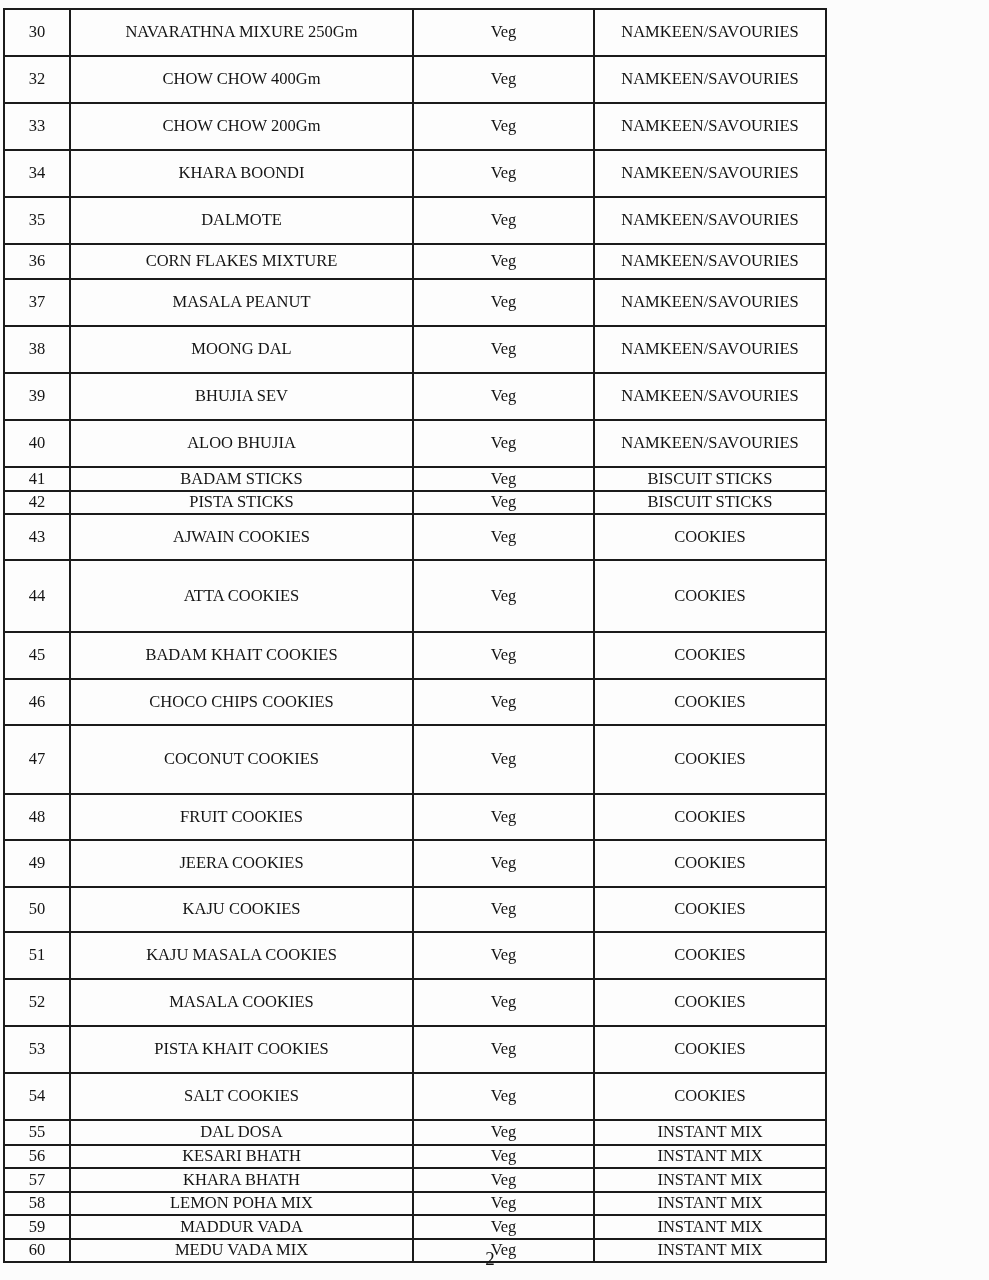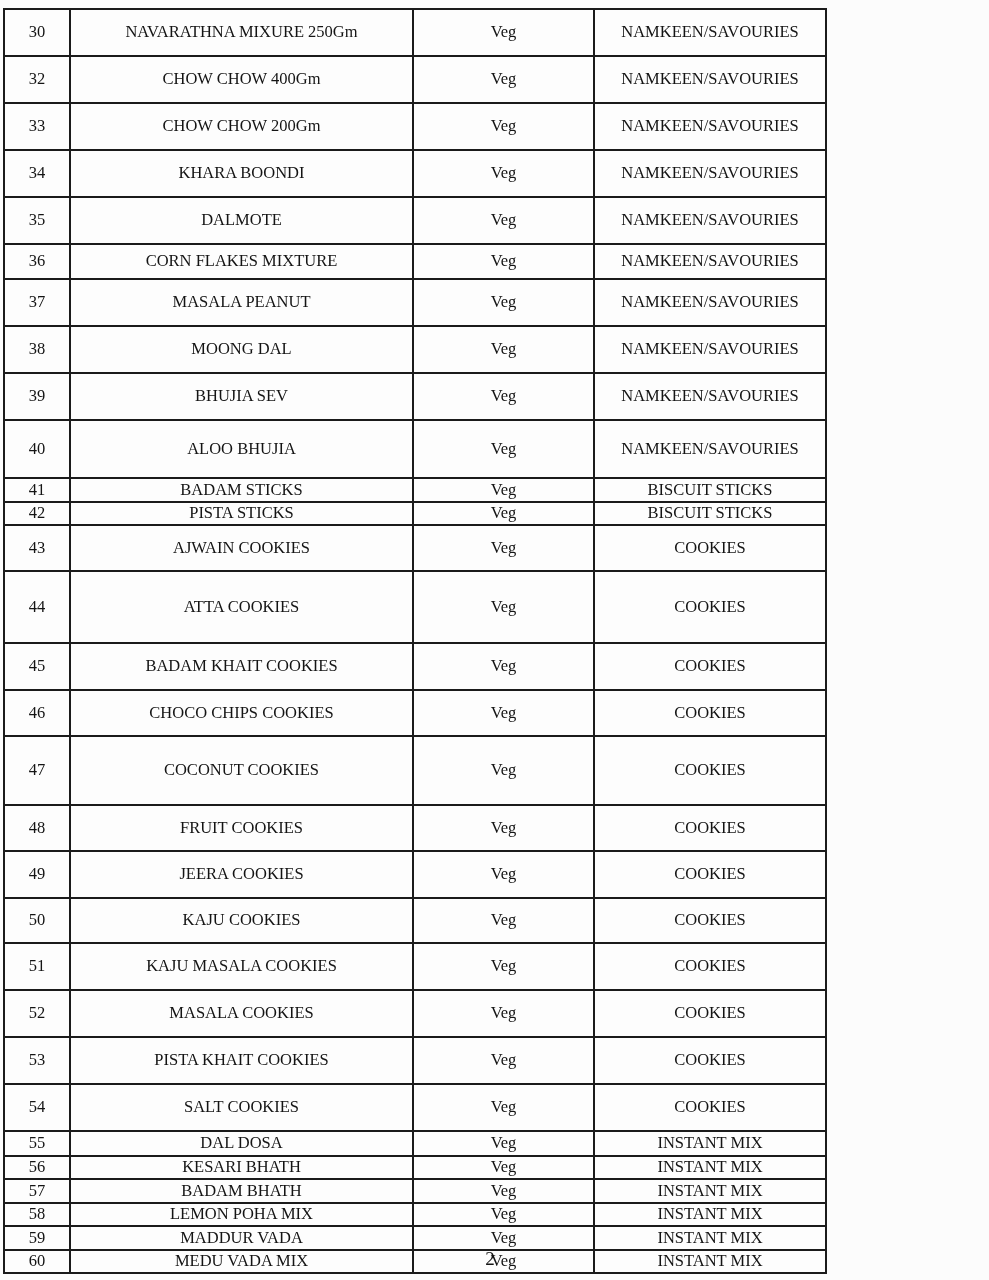--- a/index.html
+++ b/index.html
@@ -103,21 +103,21 @@
         <td>MOONG DAL</td>
         <td>Veg</td>
         <td>NAMKEEN/SAVOURIES</td>
       </tr>
       <tr style="height: 47px;">
         <td>39</td>
         <td>BHUJIA SEV</td>
         <td>Veg</td>
         <td>NAMKEEN/SAVOURIES</td>
       </tr>
-      <tr style="height: 58px;">
+      <tr style="height: 47px;">
         <td>40</td>
         <td>ALOO BHUJIA</td>
         <td>Veg</td>
         <td>NAMKEEN/SAVOURIES</td>
       </tr>
       <tr style="height: 24px;">
         <td>41</td>
         <td>BADAM STICKS</td>
         <td>Veg</td>
         <td>BISCUIT STICKS</td>
@@ -207,21 +207,21 @@
         <td>INSTANT MIX</td>
       </tr>
       <tr style="height: 23px;">
         <td>56</td>
         <td>KESARI BHATH</td>
         <td>Veg</td>
         <td>INSTANT MIX</td>
       </tr>
       <tr style="height: 24px;">
         <td>57</td>
-        <td>BADAM BHATH</td>
+        <td>KHARA BHATH</td>
         <td>Veg</td>
         <td>INSTANT MIX</td>
       </tr>
       <tr style="height: 23px;">
         <td>58</td>
         <td>LEMON POHA MIX</td>
         <td>Veg</td>
         <td>INSTANT MIX</td>
       </tr>
       <tr style="height: 24px;">

